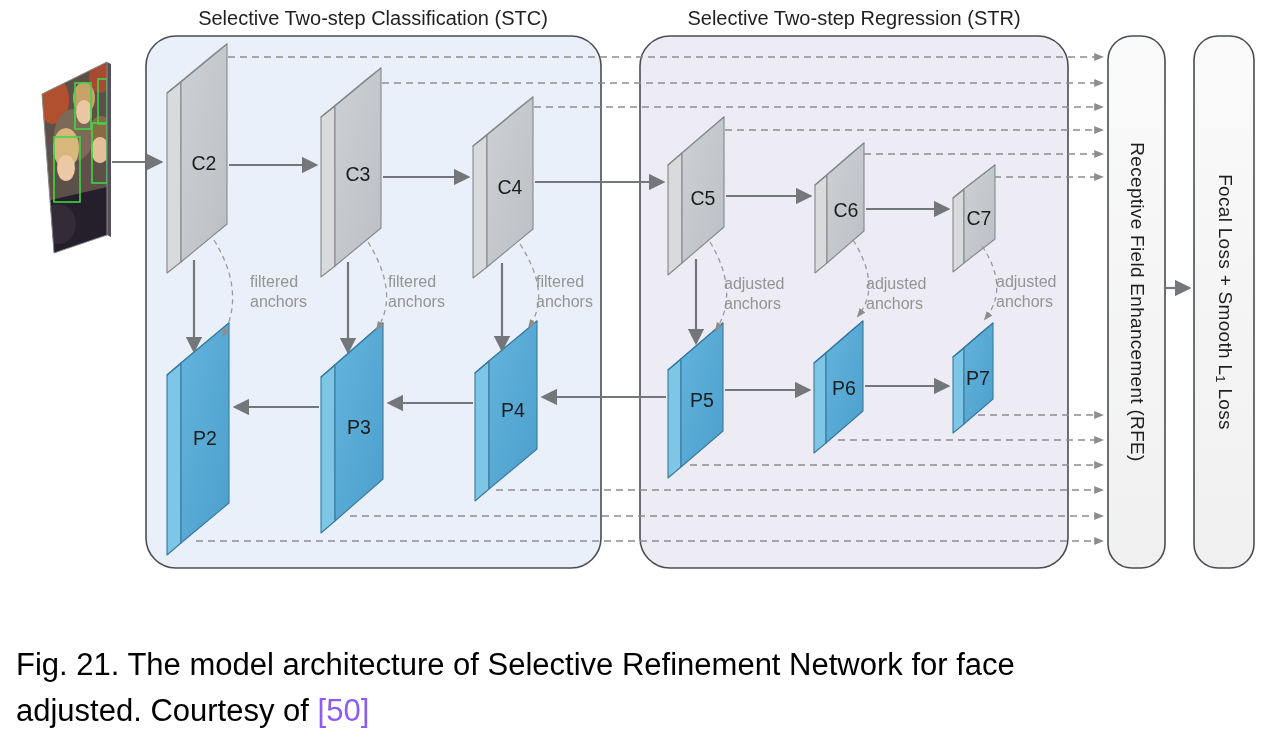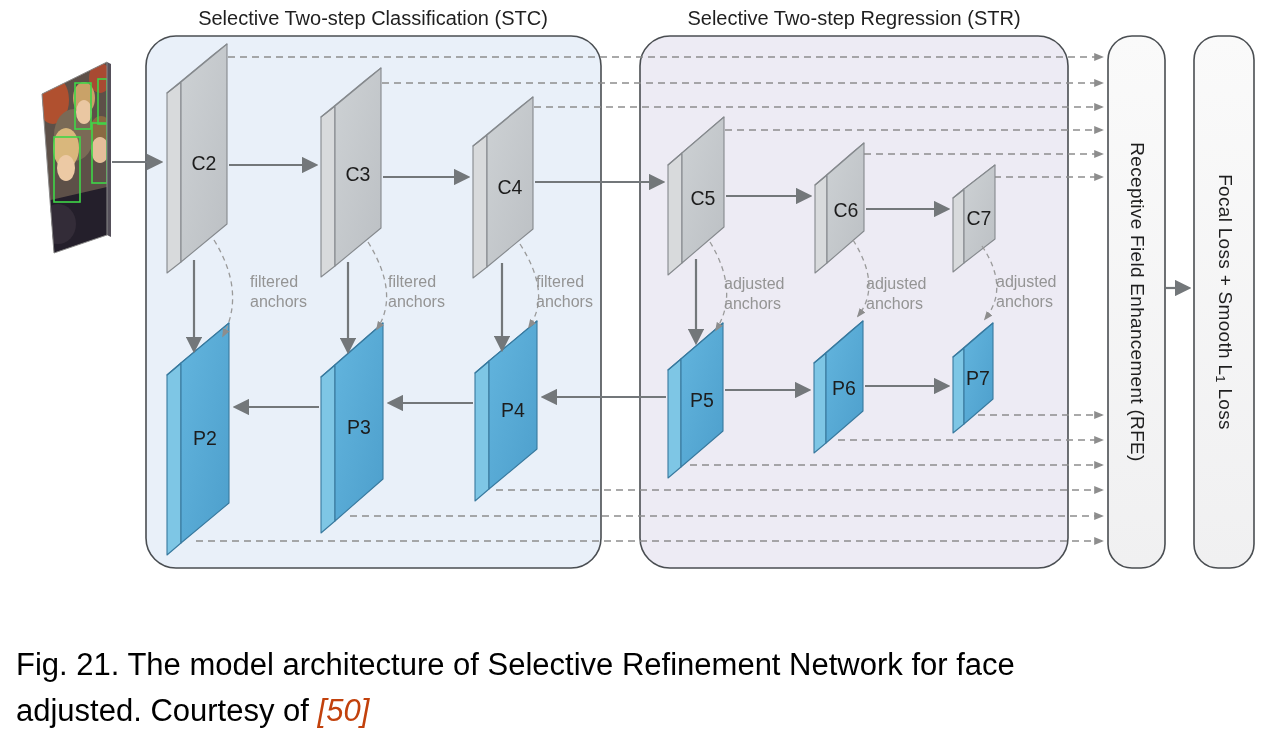--- a/index.html
+++ b/index.html
@@ -10,21 +10,21 @@
   .region-title{font-size:20px;fill:#1f1f1f;}
   .slab-label{font-size:19.5px;fill:#1d1d1d;}
   .anchor-label{font-size:16px;fill:#949494;}
   .tall-label{font-size:19px;fill:#1f1f1f;letter-spacing:0.3px;}
   .solid-arrow{stroke:#73777a;stroke-width:2.2;fill:none;}
   .dashed-arrow{stroke:#8d8d8d;stroke-width:1.4;fill:none;stroke-dasharray:7 5;}
   .arc-arrow{stroke:#9a9a9a;stroke-width:1.3;fill:none;stroke-dasharray:5 4;}
   .gray-slab polygon{stroke:#85898d;stroke-width:1.1;stroke-linejoin:round;}
   .blue-slab polygon{stroke:#38799e;stroke-width:1.1;stroke-linejoin:round;}
   .caption{position:absolute;left:8px;top:642px;width:1262px;font-size:31px;line-height:1.48;color:#000;}
-  .caption .cite{color:#c2410c;cursor:pointer;font-style:italic;}
+  .caption .cite{color:#8b5cf6;cursor:pointer;}
 </style>
 </head>
 <body>
 
 <div class="figure-wrap">
 <svg width="1271" height="640" viewBox="0 0 1271 640">
   <defs>
     <marker id="mSolid" viewBox="0 0 10 10" refX="8" refY="5" markerWidth="7.5" markerHeight="7.5" orient="auto">
           <path d="M0,0 L10,5 L0,10 z" fill="#73777a"></path>
         </marker>

